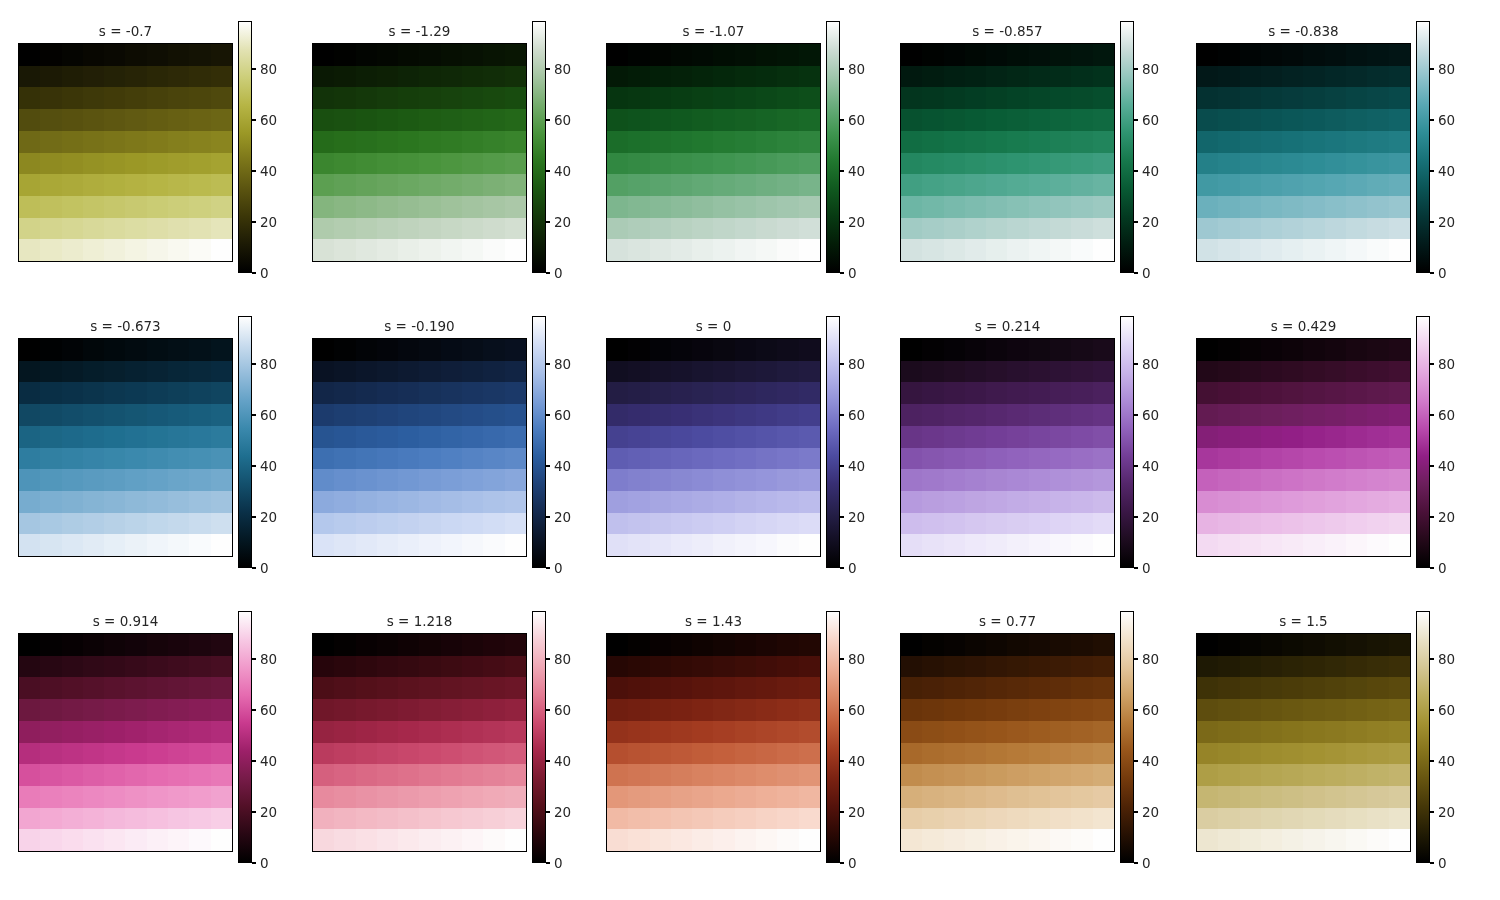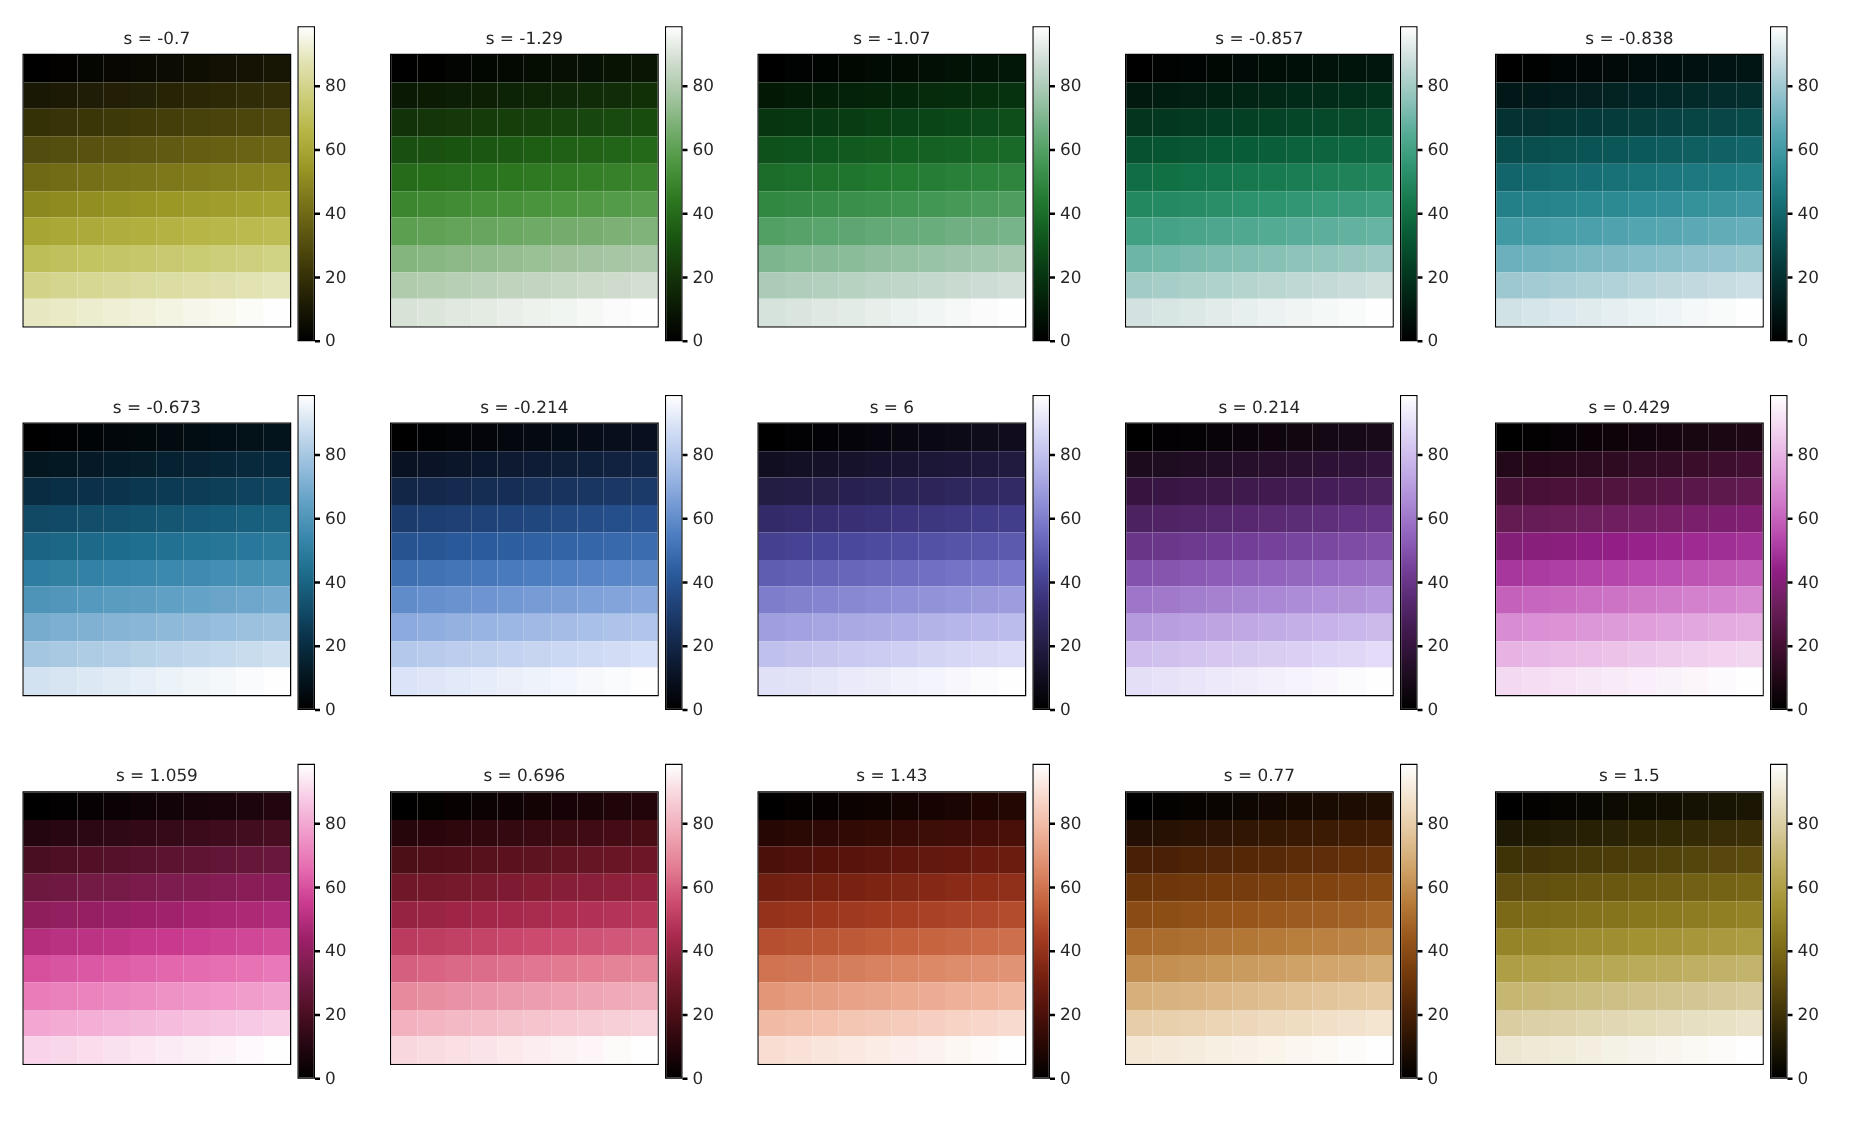--- a/index.html
+++ b/index.html
@@ -831,21 +831,21 @@
       <div class="tick" style="top: 99.2727px;">
         <span class="dash"></span>
         <span class="tlabel">60</span>
       </div>
       <div class="tick" style="top: 48.3636px;">
         <span class="dash"></span>
         <span class="tlabel">80</span>
       </div>
     </div>
     <div class="panel" style="left: 312px; top: 316px;">
-      <div class="panel-title">s = -0.214</div>
+      <div class="panel-title">s = -0.190</div>
       <div class="heat-wrap">
         <div class="heat-grid">
           <div class="cell" title="0" style="background: rgb(0, 0, 0);"></div>
           <div class="cell" title="1" style="background: rgb(1, 2, 3);"></div>
           <div class="cell" title="2" style="background: rgb(2, 4, 7);"></div>
           <div class="cell" title="3" style="background: rgb(3, 5, 10);"></div>
           <div class="cell" title="4" style="background: rgb(4, 7, 14);"></div>
           <div class="cell" title="5" style="background: rgb(5, 9, 17);"></div>
           <div class="cell" title="6" style="background: rgb(5, 11, 21);"></div>
           <div class="cell" title="7" style="background: rgb(6, 13, 24);"></div>
@@ -963,21 +963,21 @@
       <div class="tick" style="top: 99.2727px;">
         <span class="dash"></span>
         <span class="tlabel">60</span>
       </div>
       <div class="tick" style="top: 48.3636px;">
         <span class="dash"></span>
         <span class="tlabel">80</span>
       </div>
     </div>
     <div class="panel" style="left: 606px; top: 316px;">
-      <div class="panel-title">s = 6</div>
+      <div class="panel-title">s = 0</div>
       <div class="heat-wrap">
         <div class="heat-grid">
           <div class="cell" title="0" style="background: rgb(0, 0, 0);"></div>
           <div class="cell" title="1" style="background: rgb(2, 1, 3);"></div>
           <div class="cell" title="2" style="background: rgb(3, 3, 7);"></div>
           <div class="cell" title="3" style="background: rgb(5, 4, 10);"></div>
           <div class="cell" title="4" style="background: rgb(7, 5, 13);"></div>
           <div class="cell" title="5" style="background: rgb(9, 7, 16);"></div>
           <div class="cell" title="6" style="background: rgb(10, 8, 20);"></div>
           <div class="cell" title="7" style="background: rgb(12, 10, 23);"></div>
@@ -1359,21 +1359,21 @@
       <div class="tick" style="top: 99.2727px;">
         <span class="dash"></span>
         <span class="tlabel">60</span>
       </div>
       <div class="tick" style="top: 48.3636px;">
         <span class="dash"></span>
         <span class="tlabel">80</span>
       </div>
     </div>
     <div class="panel" style="left: 18px; top: 611px;">
-      <div class="panel-title">s = 1.059</div>
+      <div class="panel-title">s = 0.914</div>
       <div class="heat-wrap">
         <div class="heat-grid">
           <div class="cell" title="0" style="background: rgb(0, 0, 0);"></div>
           <div class="cell" title="1" style="background: rgb(4, 1, 2);"></div>
           <div class="cell" title="2" style="background: rgb(7, 1, 3);"></div>
           <div class="cell" title="3" style="background: rgb(11, 2, 5);"></div>
           <div class="cell" title="4" style="background: rgb(15, 3, 7);"></div>
           <div class="cell" title="5" style="background: rgb(18, 3, 9);"></div>
           <div class="cell" title="6" style="background: rgb(22, 4, 10);"></div>
           <div class="cell" title="7" style="background: rgb(25, 4, 12);"></div>
@@ -1491,21 +1491,21 @@
       <div class="tick" style="top: 99.2727px;">
         <span class="dash"></span>
         <span class="tlabel">60</span>
       </div>
       <div class="tick" style="top: 48.3636px;">
         <span class="dash"></span>
         <span class="tlabel">80</span>
       </div>
     </div>
     <div class="panel" style="left: 312px; top: 611px;">
-      <div class="panel-title">s = 0.696</div>
+      <div class="panel-title">s = 1.218</div>
       <div class="heat-wrap">
         <div class="heat-grid">
           <div class="cell" title="0" style="background: rgb(0, 0, 0);"></div>
           <div class="cell" title="1" style="background: rgb(4, 1, 1);"></div>
           <div class="cell" title="2" style="background: rgb(8, 1, 2);"></div>
           <div class="cell" title="3" style="background: rgb(11, 2, 3);"></div>
           <div class="cell" title="4" style="background: rgb(15, 2, 4);"></div>
           <div class="cell" title="5" style="background: rgb(19, 3, 5);"></div>
           <div class="cell" title="6" style="background: rgb(23, 3, 7);"></div>
           <div class="cell" title="7" style="background: rgb(27, 4, 8);"></div>

